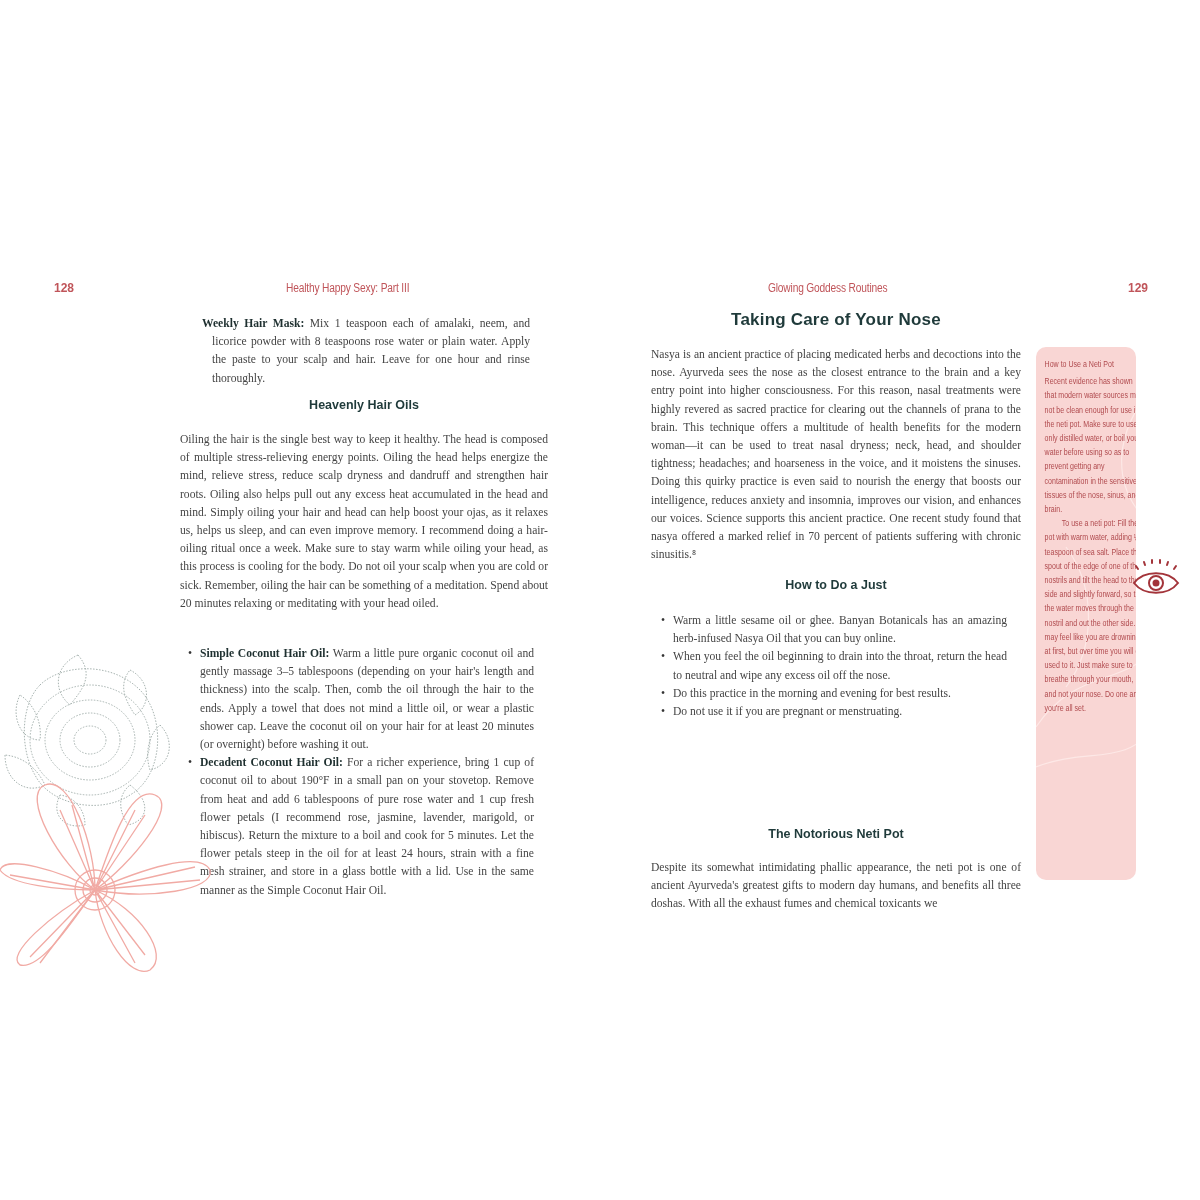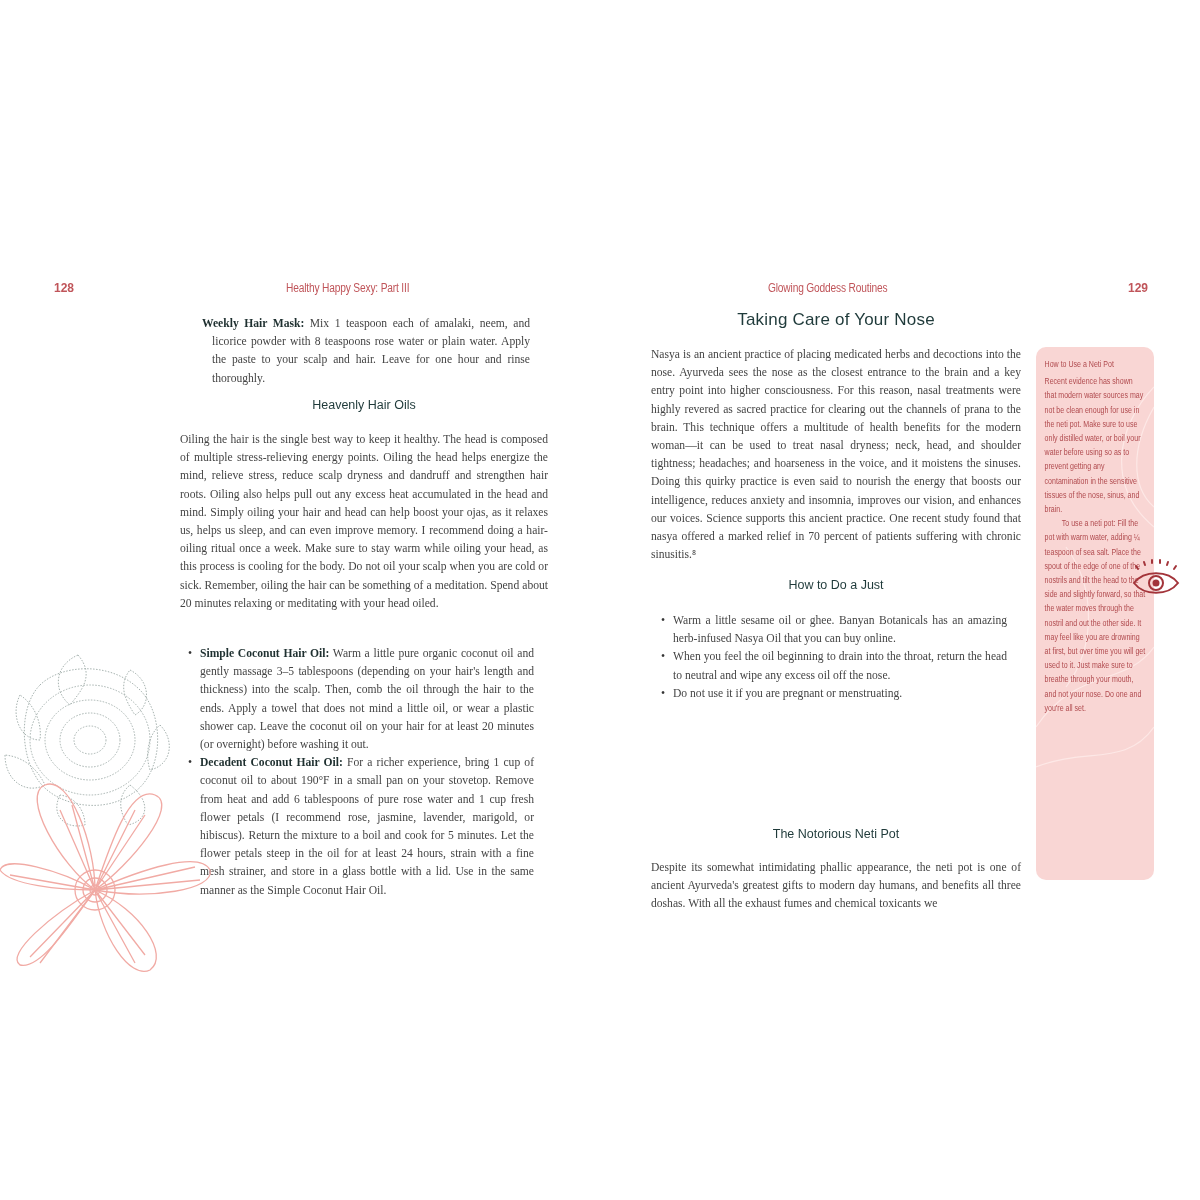--- a/index.html
+++ b/index.html
@@ -1,30 +1,30 @@
 <!DOCTYPE html>
 <html><head>
 <meta charset="utf-8">
 <style>
   html, body { margin: 0; padding: 0; background: #ffffff; }
   body { width: 1200px; height: 1200px; position: relative; overflow: hidden; font-family: "Liberation Serif", "DejaVu Serif", serif; color: #3a3a3a; }
   .spread { position: absolute; left: 0; top: 0; width: 1200px; height: 1200px; }
   .running { position: absolute; top: 281px; font-family: "Liberation Sans", "DejaVu Sans", sans-serif; font-size: 12px; color: #c0555a; letter-spacing: -0.2px; transform: scaleX(0.85); transform-origin: left top; }
   .pagenum { position: absolute; top: 281px; font-family: "Liberation Sans", "DejaVu Sans", sans-serif; font-size: 12px; color: #c0555a; font-weight: bold; }
   .body-text { font-size: 11.6px; line-height: 18.2px; text-align: justify; color: #444; }
-  .heading { font-family: "Liberation Sans", "DejaVu Sans", sans-serif; font-weight: normal; color: #1f3a3a; text-align: center; }
+  .heading { font-family: "Liberation Sans", "DejaVu Sans", sans-serif; font-weight: bold; color: #1f3a3a; text-align: center; }
   .h1 { font-size: 17px; letter-spacing: 0.2px; }
   .h2 { font-size: 12.5px; }
   .bold-run { font-weight: bold; color: #1f3030; }
   ul.bullets { list-style: none; margin: 0; padding: 0; }
   ul.bullets li { position: relative; padding-left: 12px; text-align: justify; }
   ul.bullets li::before { content: "•"; position: absolute; left: 0; top: 0; color: #333; }
   .left-col { position: absolute; left: 180px; width: 368px; }
   .right-col { position: absolute; left: 651px; width: 370px; }
-  .sidebar { position: absolute; left: 1036px; top: 347px; width: 118px; height: 533px; background: #f9d6d4; border-radius: 10px; overflow: hidden; }
+  .sidebar { position: absolute; left: 1036px; top: 347px; width: 100px; height: 533px; background: #f9d6d4; border-radius: 10px; overflow: hidden; }
   .sidebar-inner { position: relative; padding: 11px 8px 8px 10px; font-family: "Liberation Sans", "DejaVu Sans", sans-serif; font-size: 8.2px; line-height: 14.2px; color: #b04a4e; transform: scaleX(0.86); transform-origin: left top; width: 118px; }
   .sidebar-title { margin-bottom: 3px; }
   .sidebar-para { margin: 0; }
   .sidebar-para.indent { text-indent: 20px; }
   .eye { position: absolute; left: 1130px; top: 556px; width: 52px; height: 46px; }
   .flowers { position: absolute; left: 0; top: 645px; width: 220px; height: 330px; }
 </style>
 </head>
 <body>
 
@@ -82,20 +82,21 @@
 
   <div class="right-col heading h1" style="top:310px;">Taking Care of Your Nose</div>
 
   <div class="right-col body-text" style="top:346px;">Nasya is an ancient practice of placing medicated herbs and decoctions into the nose. Ayurveda sees the nose as the closest entrance to the brain and a key entry point into higher consciousness. For this reason, nasal treatments were highly revered as sacred practice for clearing out the channels of prana to the brain. This technique offers a multitude of health benefits for the modern woman—it can be used to treat nasal dryness; neck, head, and shoulder tightness; headaches; and hoarseness in the voice, and it moistens the sinuses. Doing this quirky practice is even said to nourish the energy that boosts our intelligence, reduces anxiety and insomnia, improves our vision, and enhances our voices. Science supports this ancient practice. One recent study found that nasya offered a marked relief in 70 percent of patients suffering with chronic sinusitis.⁸</div>
 
   <div class="right-col heading h2" style="top:578px;">How to Do a Just</div>
 
   <ul class="bullets right-col body-text" style="top:612px; left:661px; width:346px;">
     <li>Warm a little sesame oil or ghee. Banyan Botanicals has an amazing herb-infused Nasya Oil that you can buy online.</li>
     <li>When you feel the oil beginning to drain into the throat, return the head to neutral and wipe any excess oil off the nose.</li>
+    <li>Do this practice in the morning and evening for best results.</li>
     <li>Do not use it if you are pregnant or menstruating.</li>
   </ul>
 
   <div class="right-col heading h2" style="top:827px;">The Notorious Neti Pot</div>
 
   <div class="right-col body-text" style="top:859px;">Despite its somewhat intimidating phallic appearance, the neti pot is one of ancient Ayurveda's greatest gifts to modern day humans, and benefits all three doshas. With all the exhaust fumes and chemical toxicants we</div>
 
   <div class="sidebar">
     <svg style="position:absolute;left:0;top:0;width:118px;height:533px;" viewBox="0 0 118 533">
       <g fill="none" stroke="#fde8e6" stroke-width="1.2">

